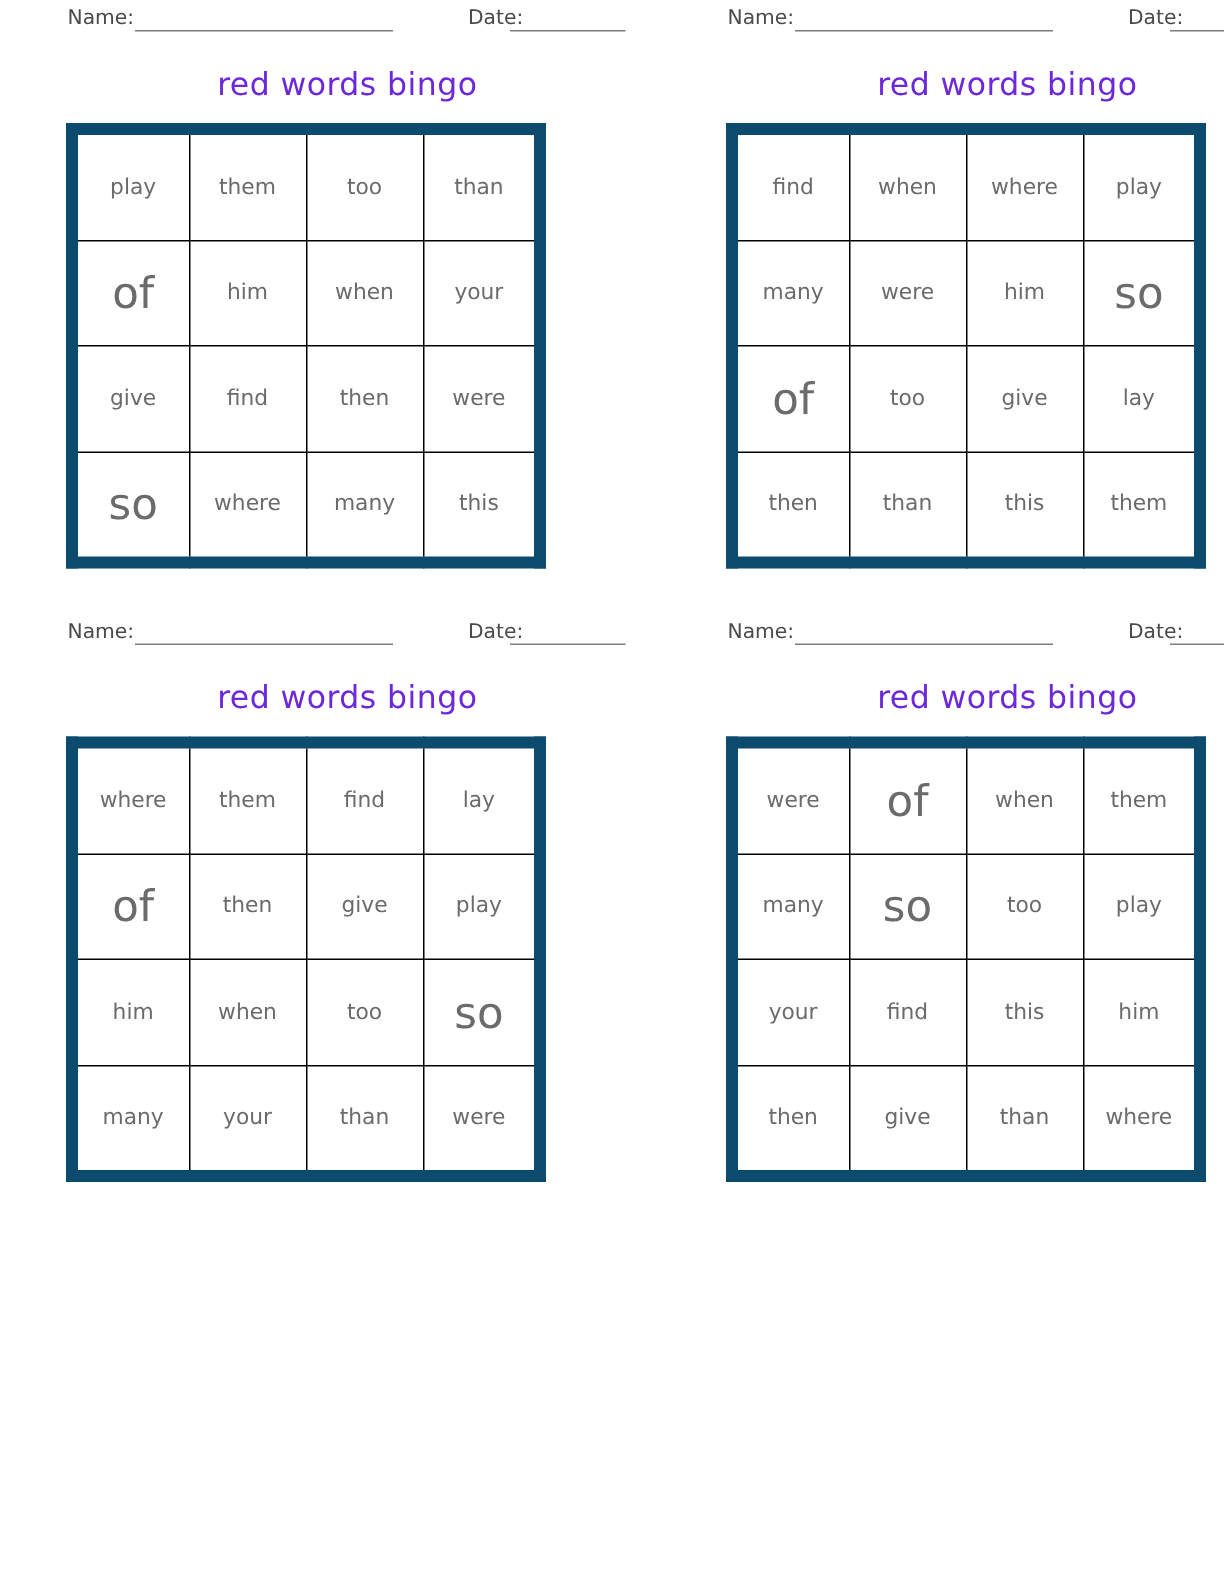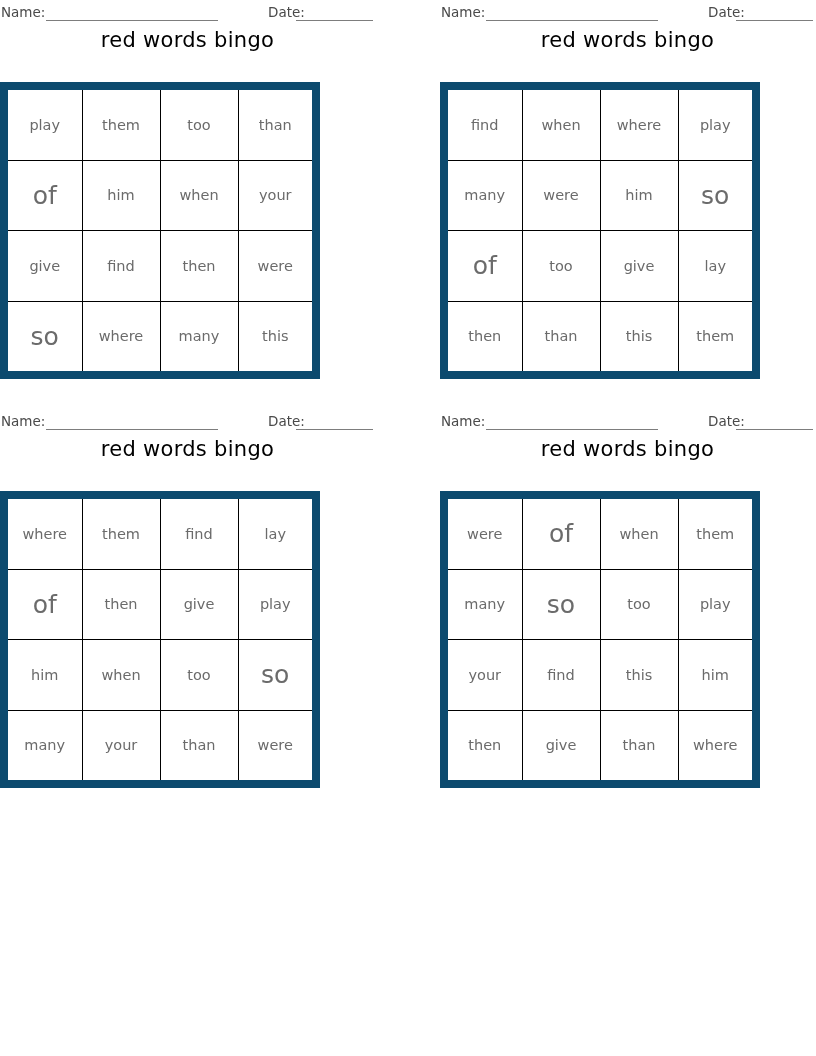--- a/index.html
+++ b/index.html
@@ -15,20 +15,21 @@
     font-family: "DejaVu Sans", sans-serif;
   }
   .page {
     position: absolute;
     inset: 0;
   }
   .card {
     position: absolute;
     width: 376px;
     height: 360px;
+    margin-left: 44px;
   }
   .pos-0 { left: 0px;   top: 4px; }
   .pos-1 { left: 440px; top: 4px; }
   .pos-2 { left: 0px;   top: 413px; }
   .pos-3 { left: 440px; top: 413px; }
 
   .hdr {
     position: absolute;
     top: 0; left: 0;
     width: 376px; height: 18px;
@@ -46,25 +47,25 @@
     position: absolute;
     top: 2px;
     height: 14px;
     border-bottom: 1.2px solid #7d7d7d;
   }
   .name-line { left: 46px; width: 172px; }
   .date-line { left: 296px; width: 77px; }
 
   .title {
     position: absolute;
-    top: 24px; left: 0;
+    top: 40px; left: 0;
     width: 375px;
     text-align: center;
     font-size: 21px;
-    color: #000000;
+    color: #6d28d9;
     letter-spacing: 0.3px;
   }
 
   table.grid {
     position: absolute;
     top: 78px; left: 0;
     width: 320px;
     table-layout: fixed;
     border-collapse: collapse;
     border: 8px solid #0c4a6e;
@@ -73,21 +74,21 @@
     border: 1px solid #000;
     height: 69.5px;
     text-align: center;
     vertical-align: middle;
     font-size: 14.5px;
     color: #6b6b6b;
     padding: 0;
     overflow: hidden;
   }
   table.grid td.big {
-    font-size: 25px;
+    font-size: 29px;
   }
 </style>
 </head>
 <body>
 
 <div class="page" id="page">
   <div class="card pos-0">
     <div class="hdr">
       <span class="lbl name-lbl">Name:</span>
       <span class="u-line name-line"></span>

